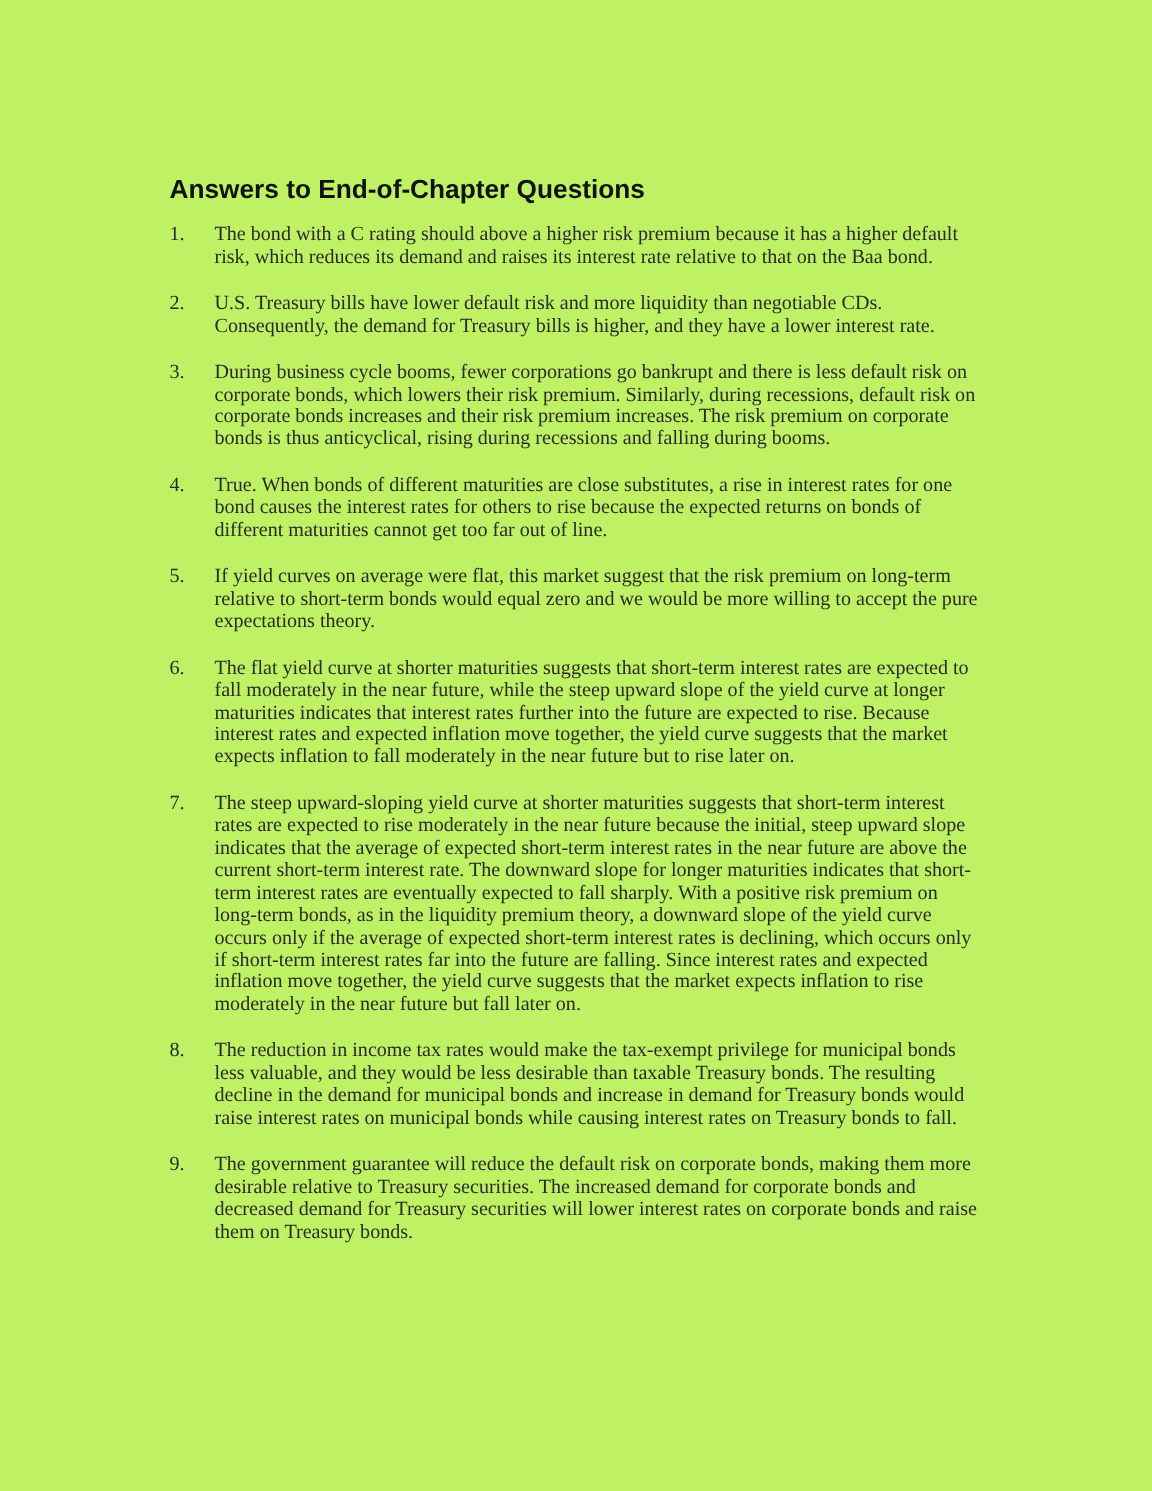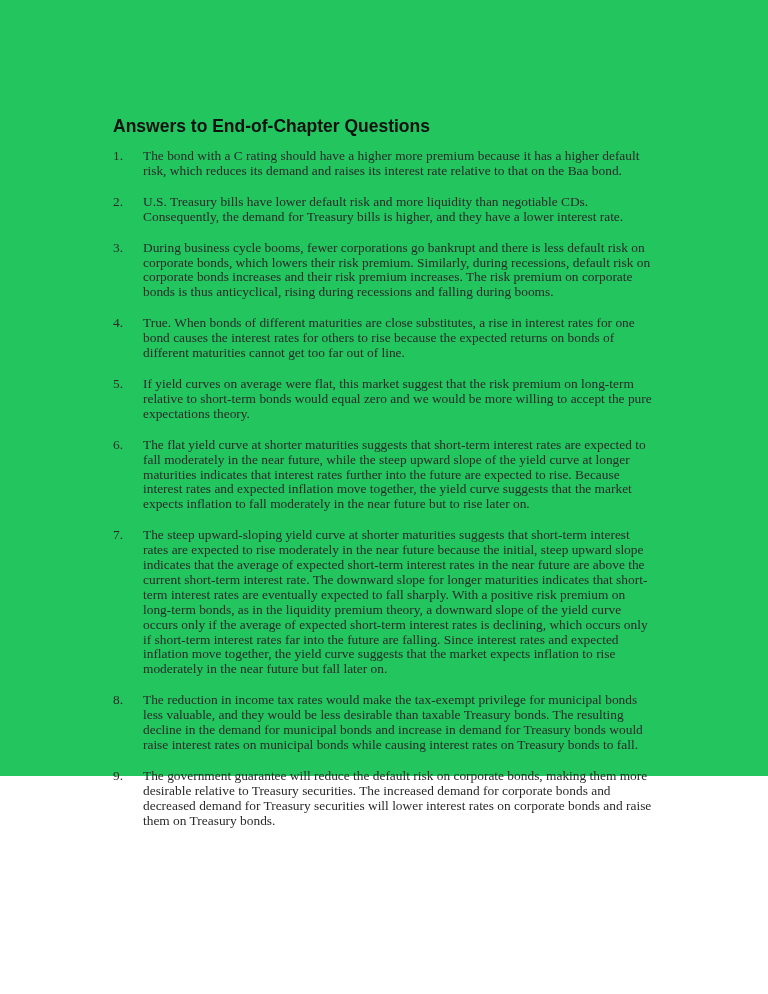--- a/index.html
+++ b/index.html
@@ -11,22 +11,22 @@
       width: 768px;
       height: 994px;
       position: relative;
       overflow: hidden;
     }
     .page {
       position: absolute;
       left: 0;
       top: 0;
       width: 768px;
-      height: 776px;
-      background: #22c55e;
+      height: 994px;
+      background: #bef264;
     }
     .doc-title {
       position: absolute;
       left: 113px;
       top: 116px;
       margin: 0;
       font-family: "Liberation Sans", sans-serif;
       font-weight: bold;
       font-size: 17.5px;
       color: #111111;
@@ -60,21 +60,21 @@
   </style>
 </head>
 <body>
 
 <div class="page">
   <h1 class="doc-title">Answers to End-of-Chapter Questions</h1>
 
   <ol class="answer-list">
     <li class="answer-item">
       <span class="answer-num">1.</span>
-      <span class="answer-text">The bond with a C rating should have a higher more premium because it has a higher default risk, which reduces its demand and raises its interest rate relative to that on the Baa bond.</span>
+      <span class="answer-text">The bond with a C rating should above a higher risk premium because it has a higher default risk, which reduces its demand and raises its interest rate relative to that on the Baa bond.</span>
     </li>
     <li class="answer-item">
       <span class="answer-num">2.</span>
       <span class="answer-text">U.S. Treasury bills have lower default risk and more liquidity than negotiable CDs. Consequently, the demand for Treasury bills is higher, and they have a lower interest rate.</span>
     </li>
     <li class="answer-item">
       <span class="answer-num">3.</span>
       <span class="answer-text">During business cycle booms, fewer corporations go bankrupt and there is less default risk on corporate bonds, which lowers their risk premium. Similarly, during recessions, default risk on corporate bonds increases and their risk premium increases. The risk premium on corporate bonds is thus anticyclical, rising during recessions and falling during booms.</span>
     </li>
     <li class="answer-item">

